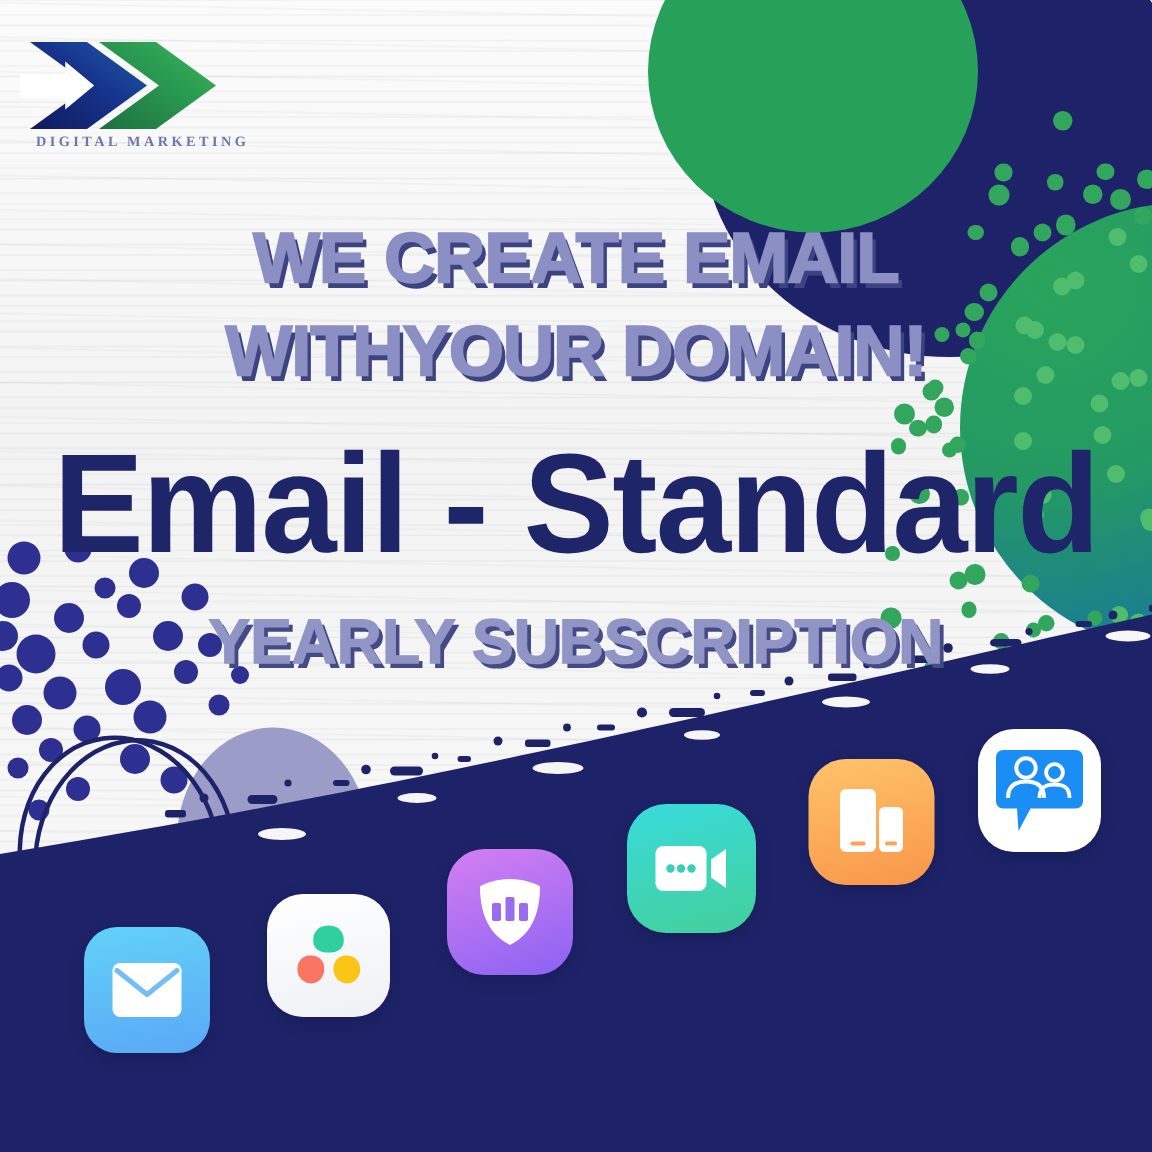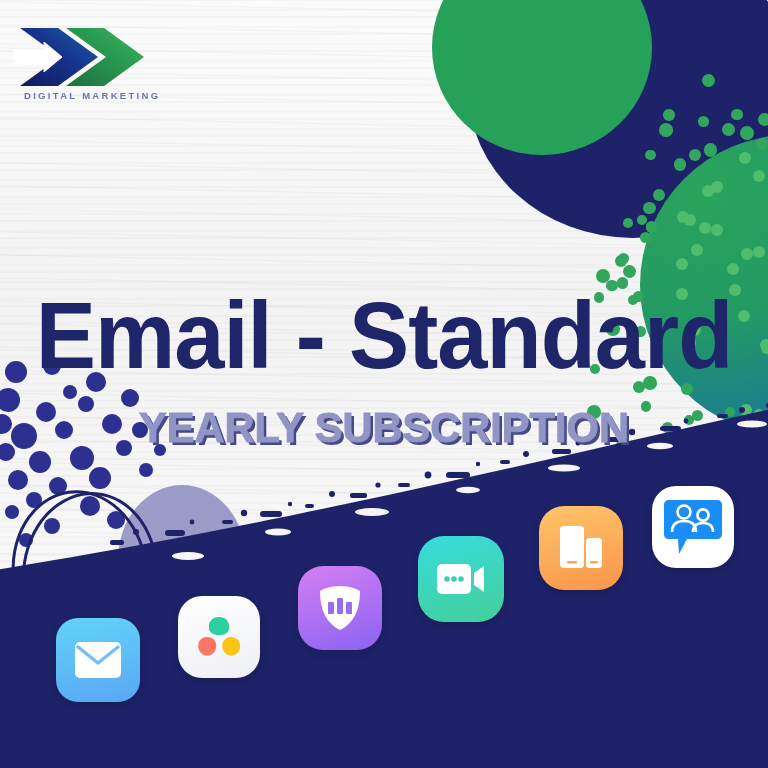--- a/index.html
+++ b/index.html
@@ -96,21 +96,21 @@
   
   .logo{position:absolute;left:14px;top:26px;width:180px;height:82px;}
   .logo-word{
     position:absolute;left:59px;top:38px;
     font-size:21px;font-weight:700;letter-spacing:2.0px;
     color:#2f3a8f;font-family:"Liberation Sans",sans-serif;
   }
   .logo-sub{
     position:absolute;left:10px;top:64px;
     font-size:9.5px;font-weight:700;letter-spacing:2.3px;
-    color:#6d76ab;font-family:Liberation Sans, sans-serif;
+    color:#6d76ab;font-family:Liberation Serif, serif;
   }
 
   
   .headline{
     position:absolute;left:0;right:0;top:141px;
     text-align:center;
     font-family:"Liberation Sans","DejaVu Sans",sans-serif;
     font-weight:700;
     font-size:47px;
     line-height:62px;
@@ -358,20 +358,22 @@
       <path d="M6,2 L44,2 L84,31 L44,60 L6,60 L46,31 Z" fill="url(#chevBlue)"></path>
       <path d="M0,24 L30,24 L30,16 L48,31 L30,46 L30,38 L0,38 Z" fill="#ffffff"></path>
       <path d="M0,24 L30,24 L30,16 L48,31 L30,46 L30,38 L0,38 Z" fill="none" stroke="#ffffff" stroke-width="1"></path>
 
       <path d="M52,2 L90,2 L130,31 L90,60 L52,60 L92,31 Z" fill="url(#chevGreen)"></path>
     </svg>
     <div class="logo-sub">DIGITAL MARKETING</div>
   </div>
 
   <div class="headline">
+    <div>WE CREATE EMAIL</div>
+    <div>WITHYOUR DOMAIN!</div>
   </div>
 
   <div class="title">Email - Standard</div>
 
   <div class="subtitle">YEARLY SUBSCRIPTION</div>
 
   <div class="app-icon icon-mail">
     <svg width="48" height="38" viewBox="0 0 48 38">
       <rect x="1" y="1" width="46" height="36" rx="5" fill="#ffffff"></rect>
       <path d="M4,6 L24,22 L44,6" fill="none" stroke="#74bdf7" stroke-width="3.4" stroke-linecap="round" stroke-linejoin="round"></path>

